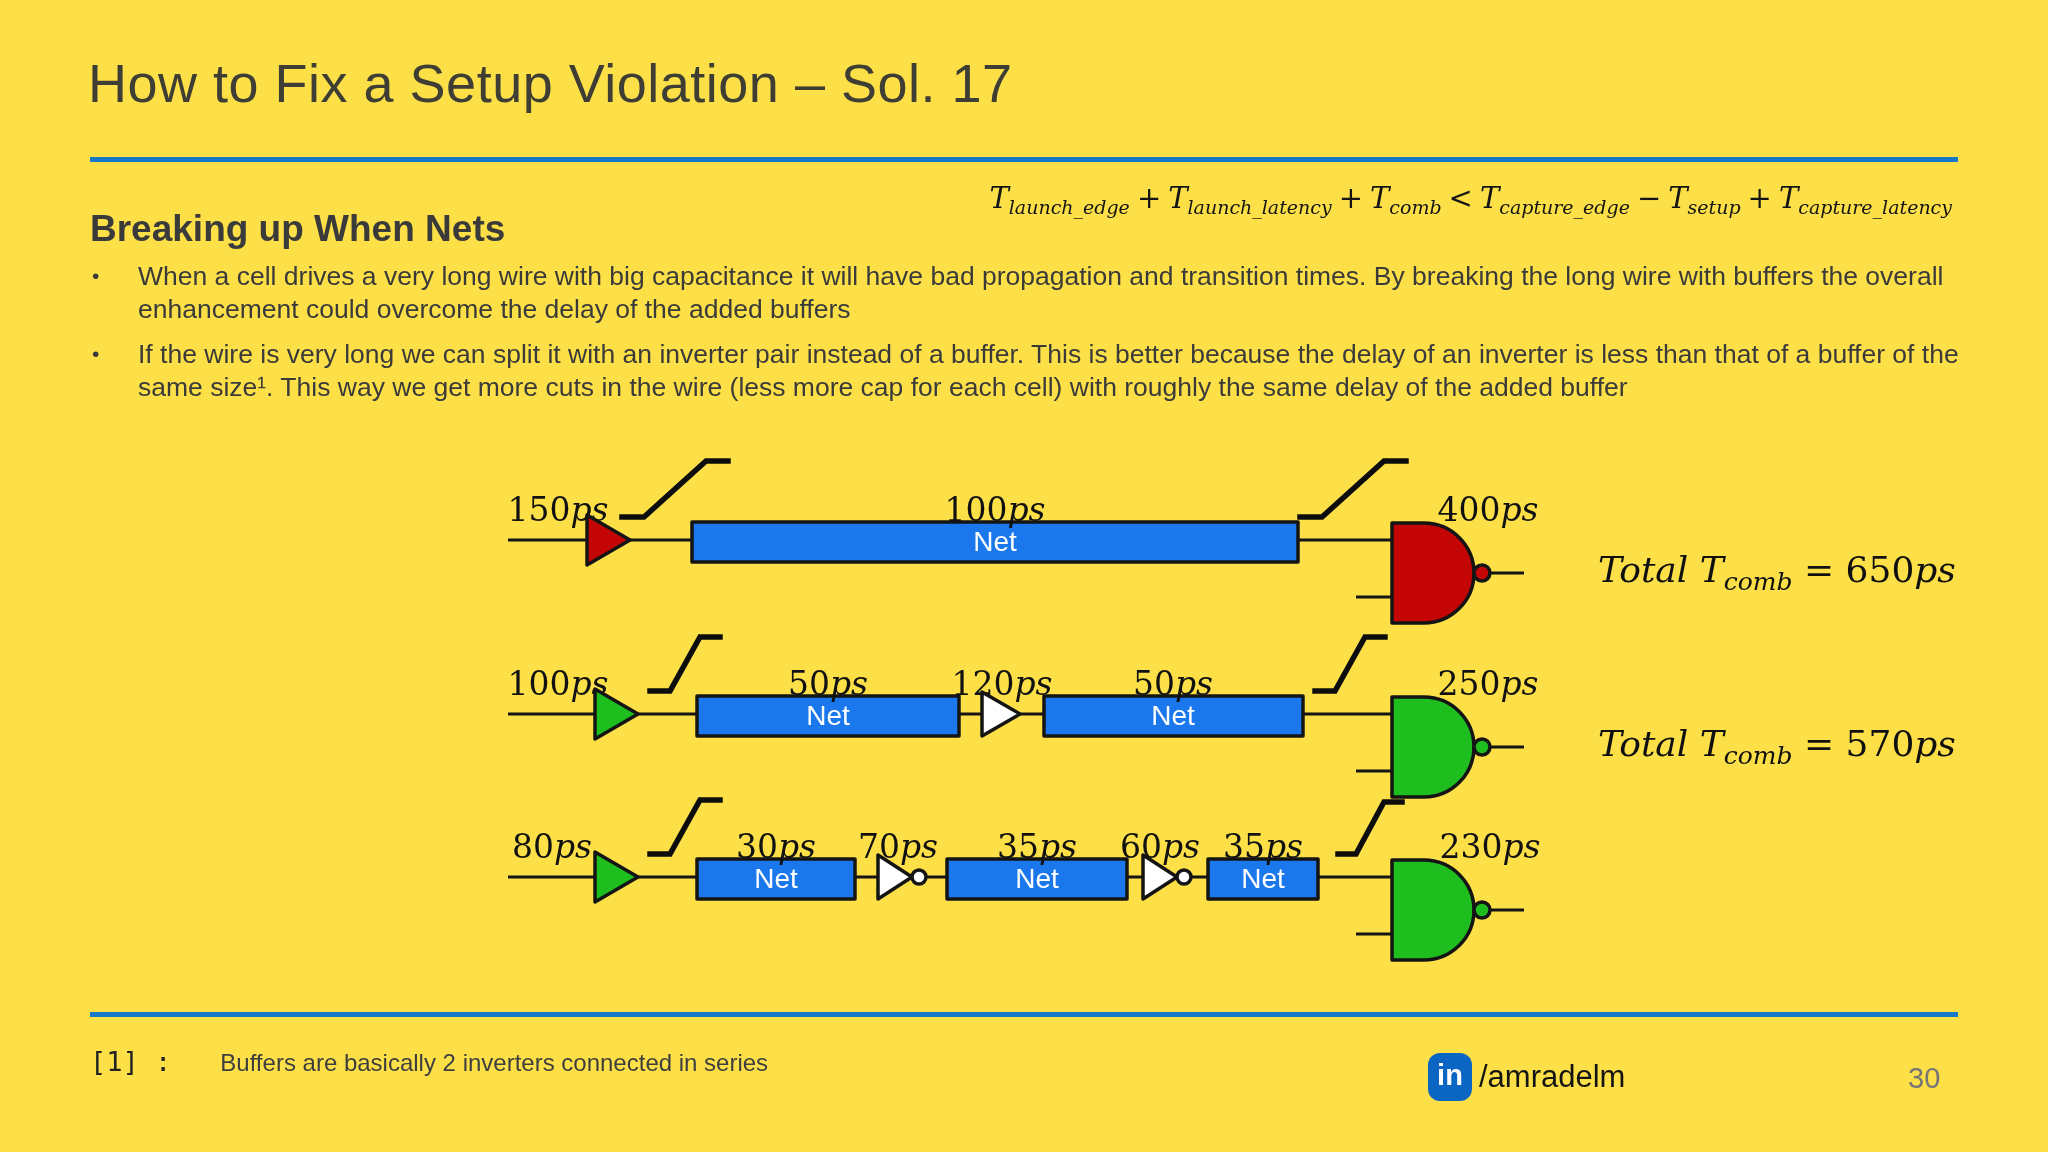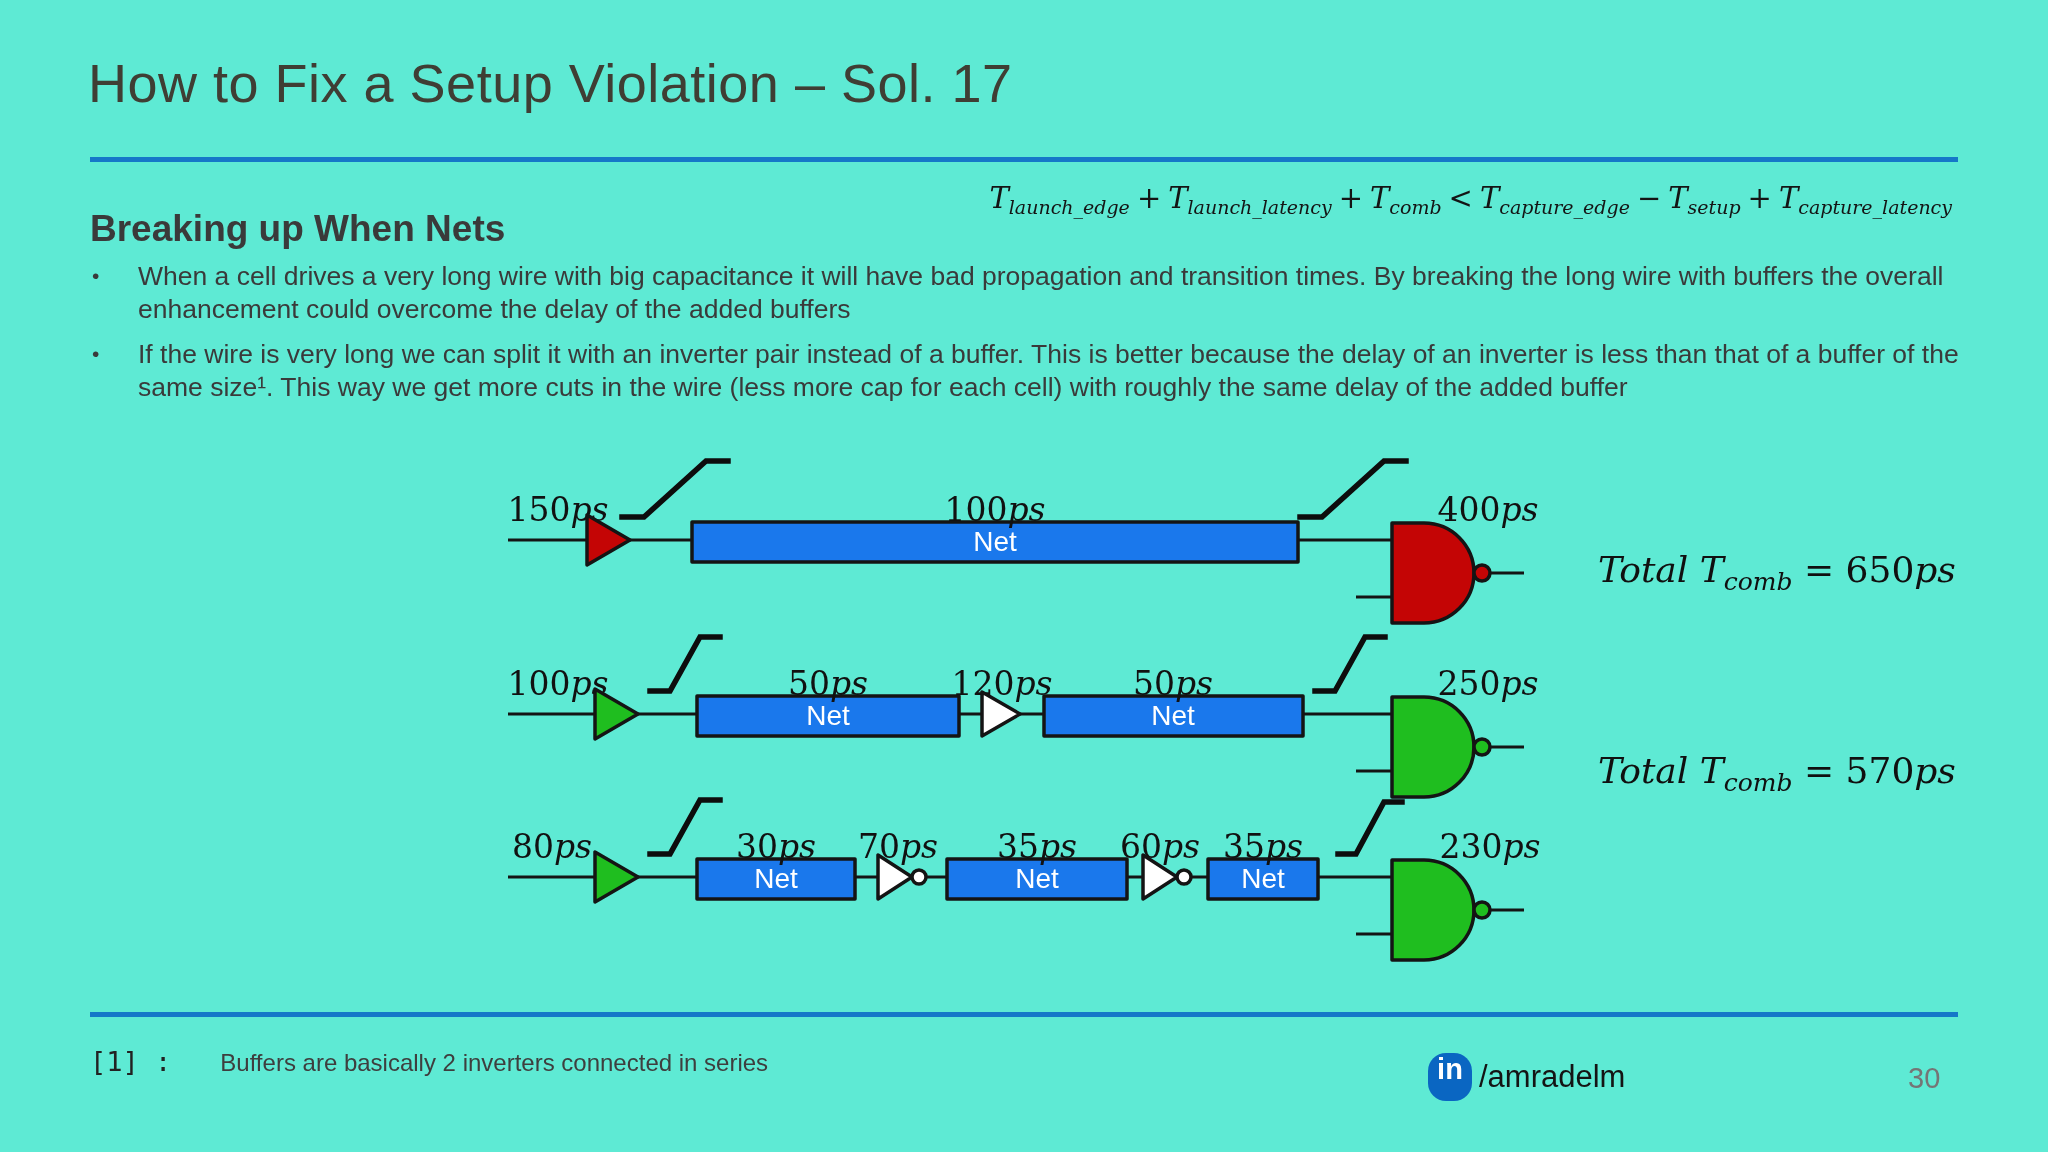--- a/index.html
+++ b/index.html
@@ -1,16 +1,16 @@
 <!DOCTYPE html>
 <html><head>
 <meta charset="utf-8">
 <style>
   html,body{margin:0;padding:0;background:#e8e8e8;}
-  .slide{position:relative;width:2048px;height:1152px;background:#5eead4;overflow:hidden;
+  .slide{position:relative;width:2048px;height:1152px;background:#fde047;overflow:hidden;
          font-family:"Liberation Sans",sans-serif;}
 
   
   .title{position:absolute;left:88px;top:52px;font-size:54px;font-weight:300;
          color:#3f3e34;letter-spacing:.5px;white-space:nowrap;}
   .rule{position:absolute;left:90px;width:1868px;height:5px;background:#1578c8;}
   .rule-top{top:157px;}
   .rule-bottom{top:1012px;}
 
   
@@ -32,33 +32,33 @@
   .r1{top:425px;} .r2{top:599px;} .r3{top:762px;}
   .pslabel{font-family:"DejaVu Serif",serif;font-size:33px;fill:#111;}
   .psunit{font-style:italic;}
   .netlabel{font-family:"Liberation Sans",sans-serif;font-size:28px;fill:#ffffff;}
   .wire{stroke:#141414;stroke-width:3;}
   .shape{stroke:#141414;stroke-width:3.5;stroke-linejoin:round;}
   .ramp{stroke:#0d0d0d;stroke-width:5.5;fill:none;stroke-linecap:square;}
 
   .total{position:absolute;left:1598px;font-family:"DejaVu Serif",serif;
          font-size:36px;color:#101010;white-space:nowrap;}
-  .t1{top:549px;} .t2{top:723px;margin-top:27px;} .t3{top:886px;}
+  .t1{top:549px;} .t2{top:723px;} .t3{top:886px;}
   .ti{font-style:italic;}
   .tsub{font-style:italic;font-size:25px;vertical-align:-8px;line-height:0;}
   .teq{font-style:normal;}
 
   
   .footnote{position:absolute;left:90px;top:1046px;display:flex;align-items:baseline;gap:14px;}
   .fref{font-family:"DejaVu Sans Mono",monospace;font-size:27px;color:#222;}
   .ftext{font-size:24px;color:#3e3e3e;margin-left:35px;}
   .linkedin{position:absolute;left:1428px;top:1053px;display:flex;align-items:center;gap:7px;}
-  .li-badge{width:44px;height:48px;background:#0a66c2;border-radius:18px;color:#fff;
+  .li-badge{width:44px;height:48px;background:#0a66c2;border-radius:12px;color:#fff;
             font-weight:bold;font-size:29px;display:flex;align-items:flex-end;
-            justify-content:center;padding-bottom:15px;box-sizing:border-box;}
+            justify-content:center;padding-bottom:9px;box-sizing:border-box;}
   .li-handle{font-size:31px;color:#141414;text-align:center;}
   .pagenum{position:absolute;left:1908px;top:1062px;font-size:29px;color:#757575;}
 </style>
 </head>
 <body>
 
 <div class="slide">
 
   <div class="title">How to Fix a Setup Violation – Sol. 17</div>
   <div class="rule rule-top"></div>

